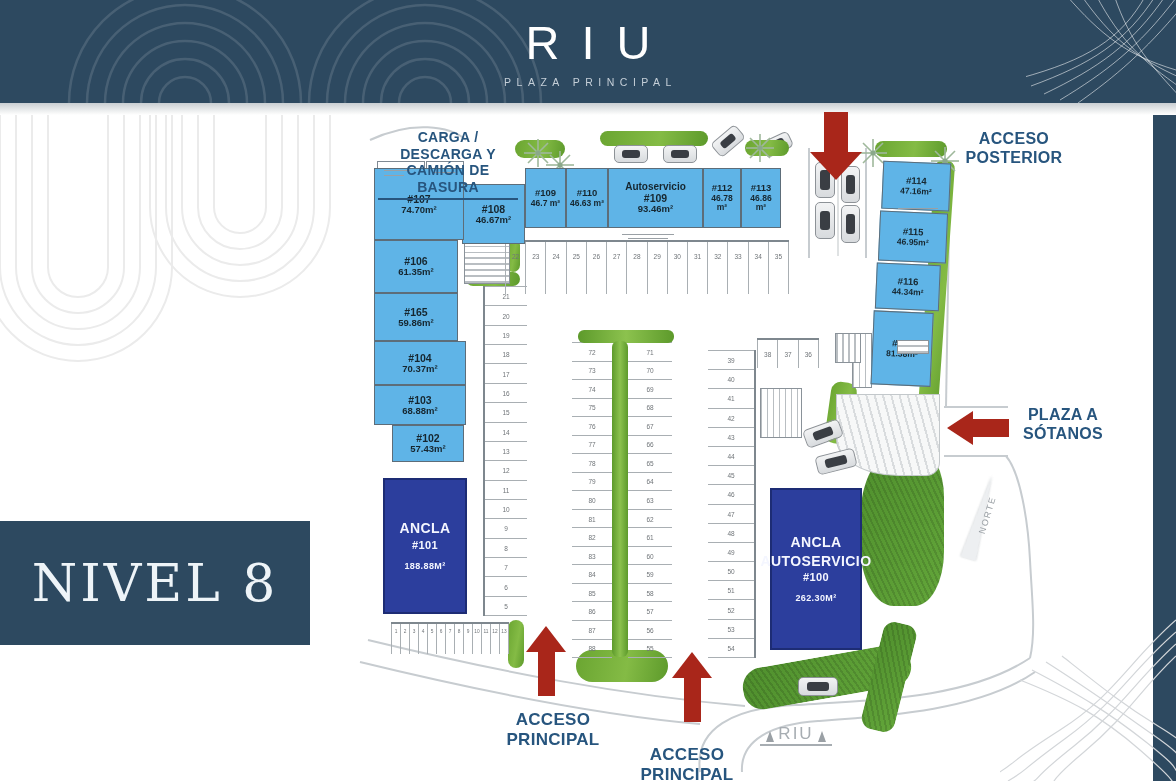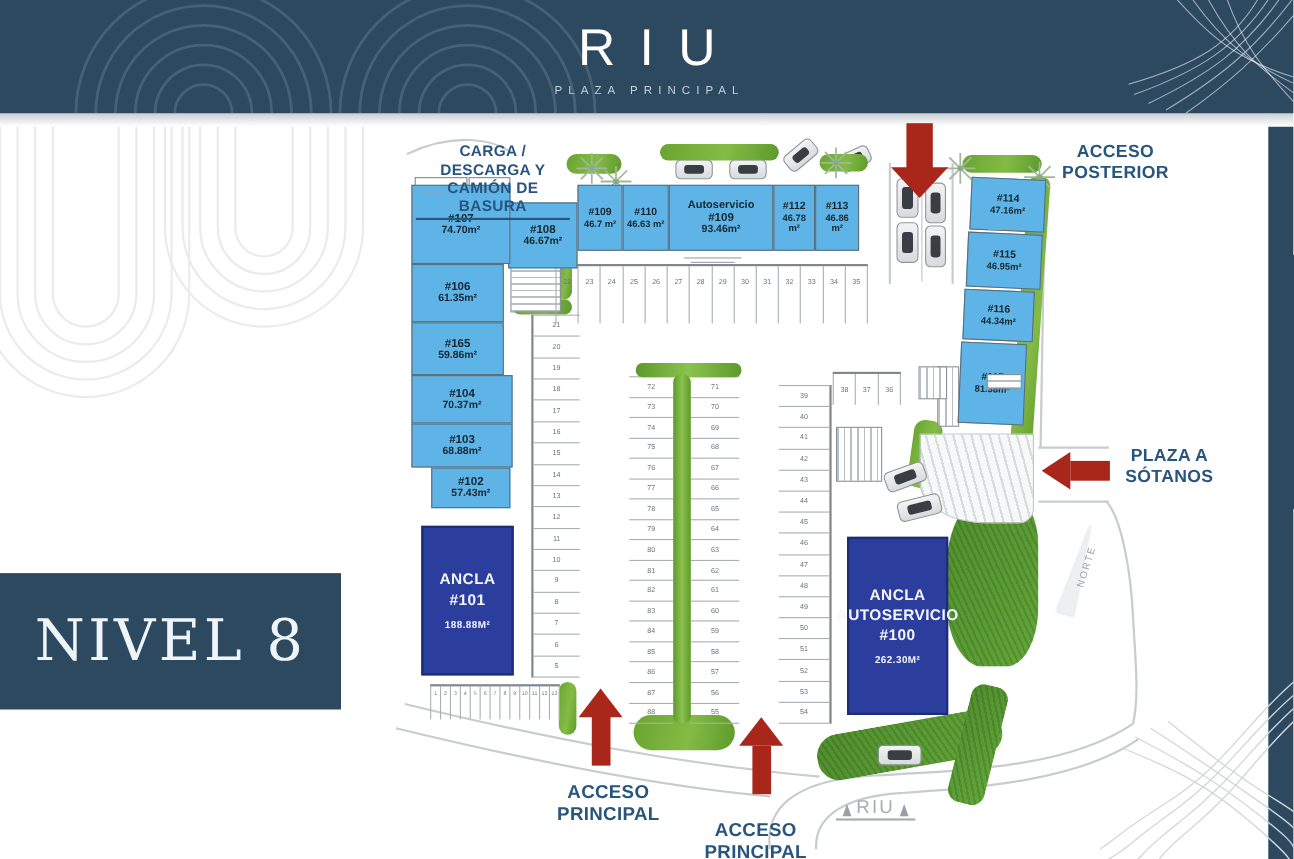--- a/index.html
+++ b/index.html
@@ -22,21 +22,21 @@
     display:flex;flex-direction:column;align-items:center;justify-content:center;text-align:center;
     color:#16262f;font-weight:700;line-height:1.15;}
   .shop .uid{font-size:10.5px;}
   .shop .uarea{font-size:9.5px;}
   .shop.small .uid{font-size:9.5px;} .shop.small .uarea{font-size:8.5px;padding:0 2px;}
   .shop .uname{font-size:10px;}
   .anchor{background:#2c3e9d;border:2px solid #1d2c74;z-index:50;box-sizing:border-box;
     display:flex;flex-direction:column;align-items:center;justify-content:center;text-align:center;
     color:#f4f6ff;font-weight:700;line-height:1.3;}
   .anchor .aname{font-size:14px;letter-spacing:.4px;}
-  .anchor .aid{font-size:14px;letter-spacing:.4px;}
+  .anchor .aid{font-size:11px;letter-spacing:.4px;}
   .anchor .aarea{font-size:9px;margin-top:9px;letter-spacing:.4px;}
 
   
   .prow{display:flex;border-top:2px solid #7e878e;z-index:40;box-sizing:border-box;}
   .prow .stall{flex:1;border-right:1.4px solid #a9afb3;position:relative;}
   .prow .stall:first-child{border-left:1.4px solid #a9afb3;}
   .prow .stall span{position:absolute;top:11px;left:0;right:0;text-align:center;
     font-size:6.5px;color:#6f7478;}
   .prow.tiny .stall span{top:4px;font-size:6px;transform:scale(.8);}
   .pcol{display:flex;flex-direction:column;z-index:40;box-sizing:border-box;}

